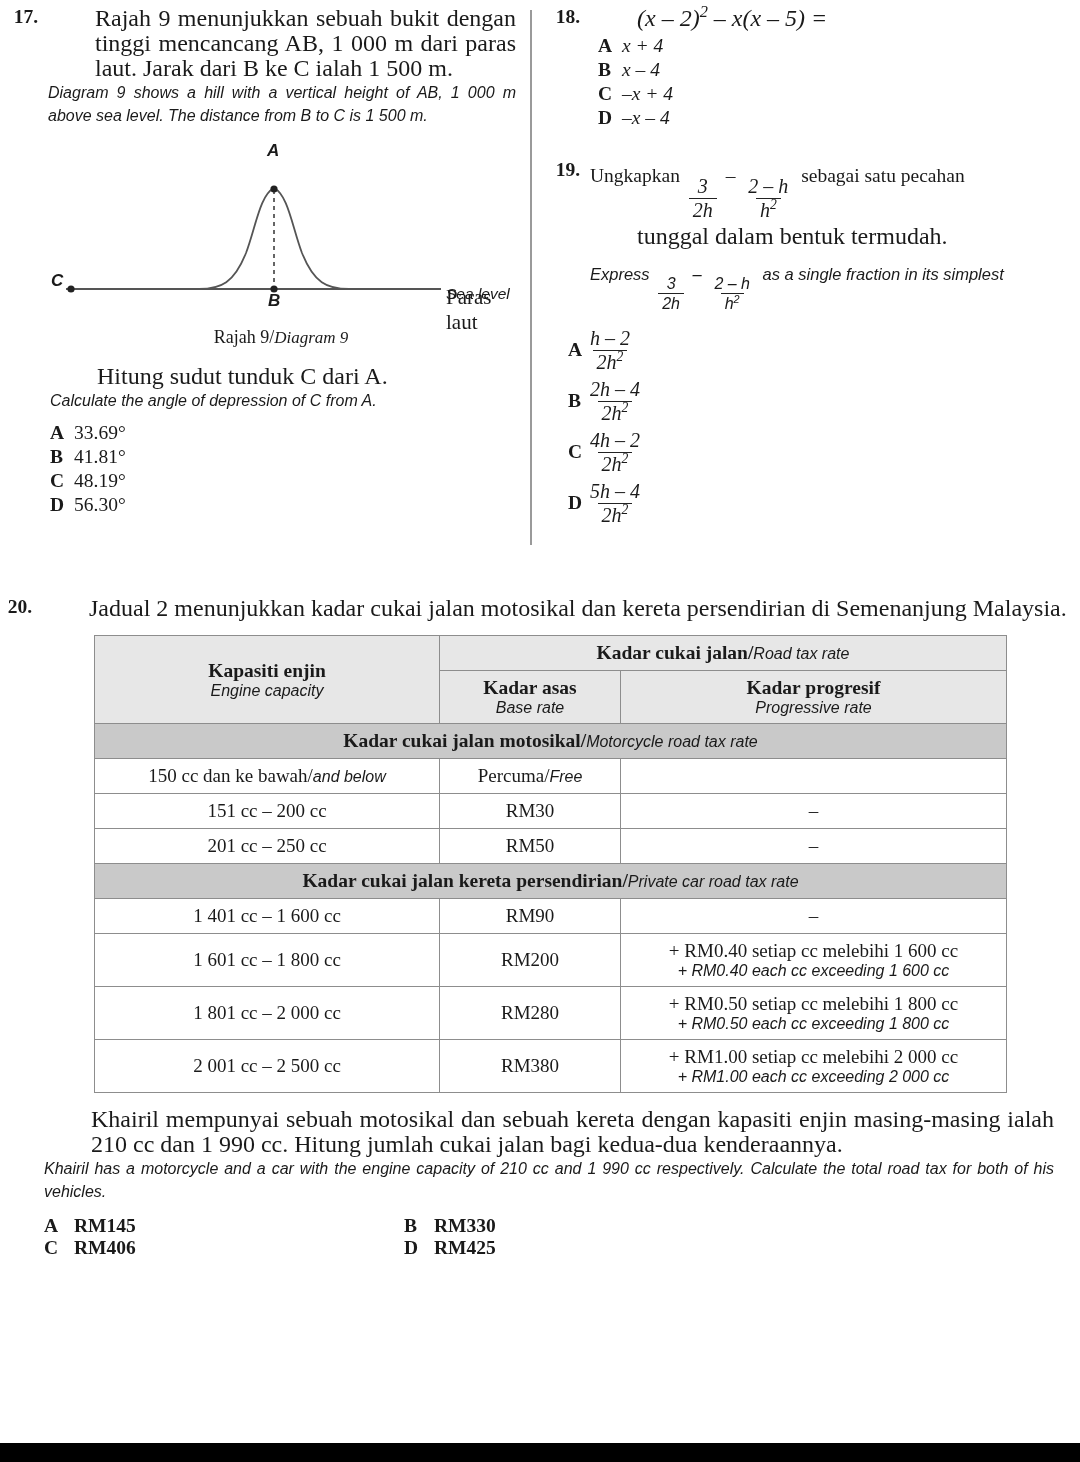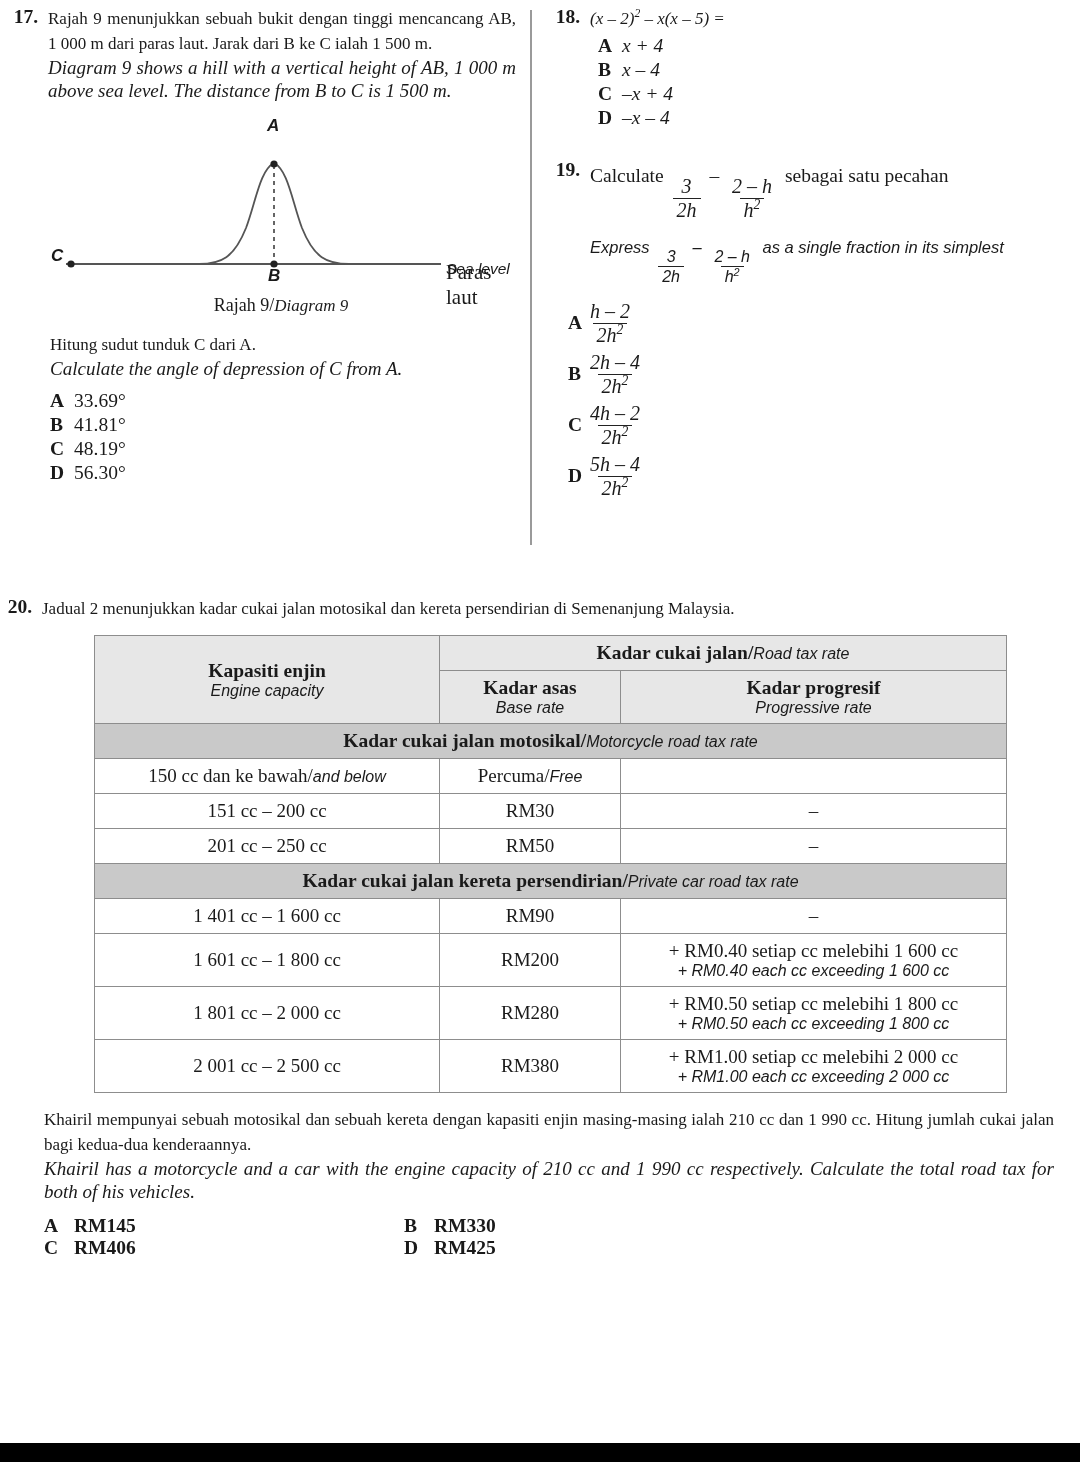--- a/index.html
+++ b/index.html
@@ -8,22 +8,22 @@
     width:1080px; height:1462px;
     background:#ffffff;
     font-family:"Liberation Serif", serif;
     color:#1a1a1a;
     position:relative;
     overflow:hidden;
   }
   .page { position:relative; width:1080px; height:1462px; }
 
   
-  .ms { font-family:"Liberation Serif", serif; font-size:17px; line-height:25px; }
-  .en { font-family:Liberation Serif, serif; font-style:italic; font-size:19px; line-height:23px; }
+  .ms { font-family:"Liberation Serif", serif; font-size:24px; line-height:25px;margin-left:47px; }
+  .en { font-family:Liberation Sans, sans-serif; font-style:italic; font-size:16px; line-height:23px; }
   .it { font-style:italic; }
   .qnum { font-family:"Liberation Serif", serif; font-weight:bold; font-size:19.5px; }
 
   
   .toprow { position:absolute; left:0; top:0; width:1080px; height:580px; }
   .divider {
     position:absolute; left:530px; top:10px; width:2px; height:535px;
     background:#9a9a9a;
   }
 
@@ -31,21 +31,21 @@
   .colR { position:absolute; left:548px; top:6px; width:510px; }
 
   .qblock { display:flex; align-items:flex-start; }
   .qblock .qnum { width:42px; flex:0 0 42px; text-align:right; padding-right:10px; }
   .qblock .qbody { flex:1 1 auto; }
 
   .justify { text-align:justify; text-justify:inter-word; }
 
   
   .diagram { position:relative; width:470px; height:175px; margin:14px 0 0 40px; }
-  .diag-caption { text-align:center; font-size:18px; margin-top:4px; width:470px; margin-left:40px;}
+  .diag-caption { text-align:center; font-size:18px; margin-top:11px; width:470px; margin-left:40px;}
 
   
   .optlist { margin-top:10px; }
   .opt { display:flex; align-items:baseline; margin-bottom:2px; }
   .opt .lbl { font-weight:bold; width:32px; flex:0 0 32px; padding-left:8px; font-size:19.5px; }
   .opt .val { font-size:19.5px; font-style:italic; }
   .opt .val.up { font-style:normal; }
 
   
   .frac {
@@ -193,32 +193,33 @@
             <span class="val">–x – 4</span>
           </div>
         </div>
       </div>
 
       <div style="margin-top:30px;">
         <div class="qblock">
           <div class="qnum">19.</div>
           <div class="qbody">
             <div class="inlinewrap">
-              <span>Calculate</span>
+              <span>Ungkapkan</span>
               <span class="frac big">
                 <span class="num">3</span>
                 <span class="den">2h</span>
               </span>
               <span>–</span>
               <span class="frac big">
                 <span class="num">2 – h</span>
                 <span class="den"><span>h</span><sup>2</sup></span>
               </span>
               <span>sebagai satu pecahan</span>
             </div>
+            <div class="ms" style="margin-top:2px;">tunggal dalam bentuk termudah.</div>
 
             <div class="inlinewrap" style="font-family:'Liberation Sans',sans-serif; font-style:italic; font-size:16.5px; margin-top:8px;">
               <span>Express</span>
               <span class="frac sans">
                 <span class="num">3</span>
                 <span class="den">2h</span>
               </span>
               <span>–</span>
               <span class="frac sans">
                 <span class="num">2 – h</span>

